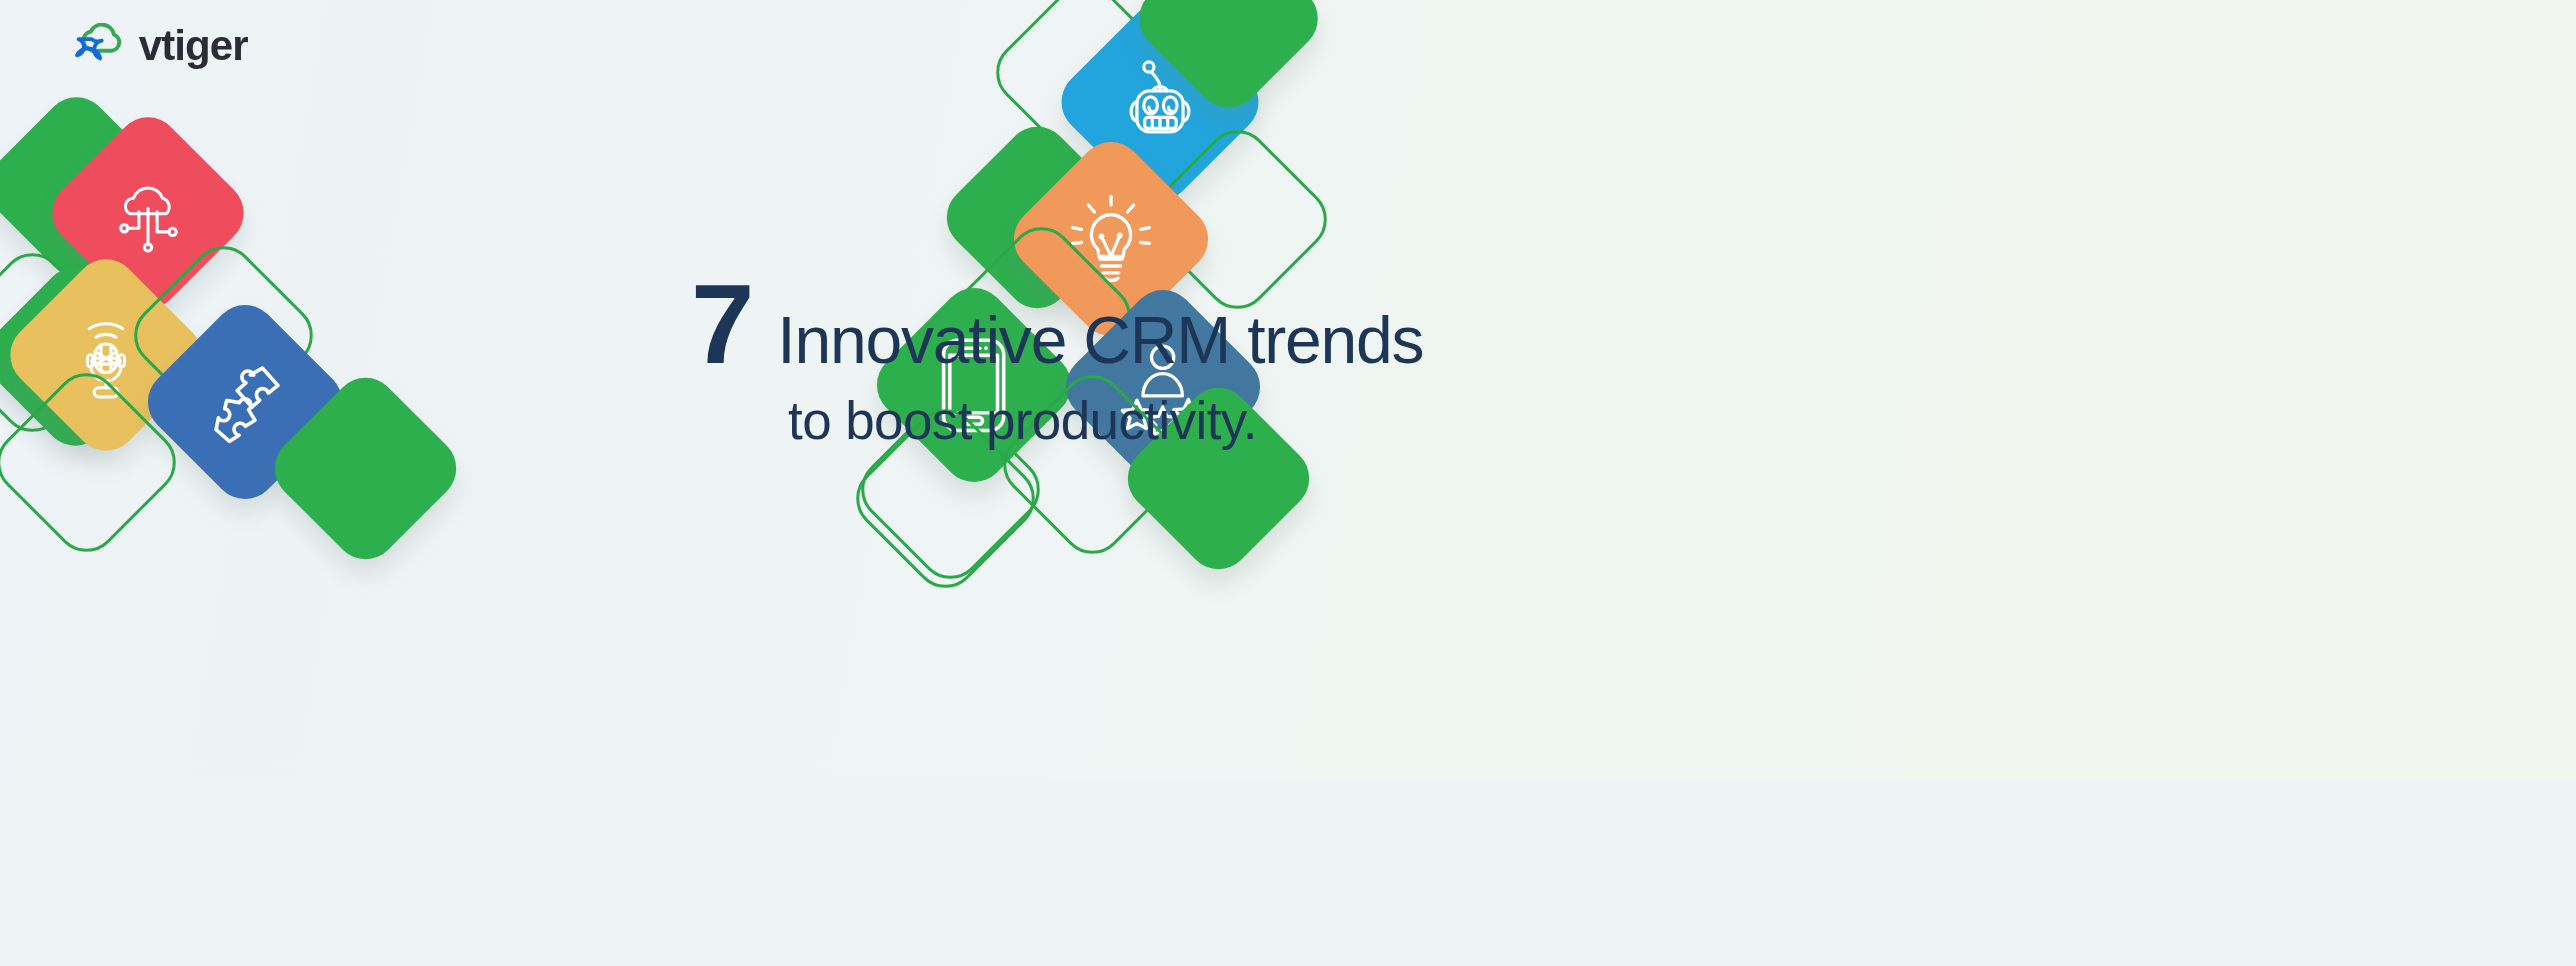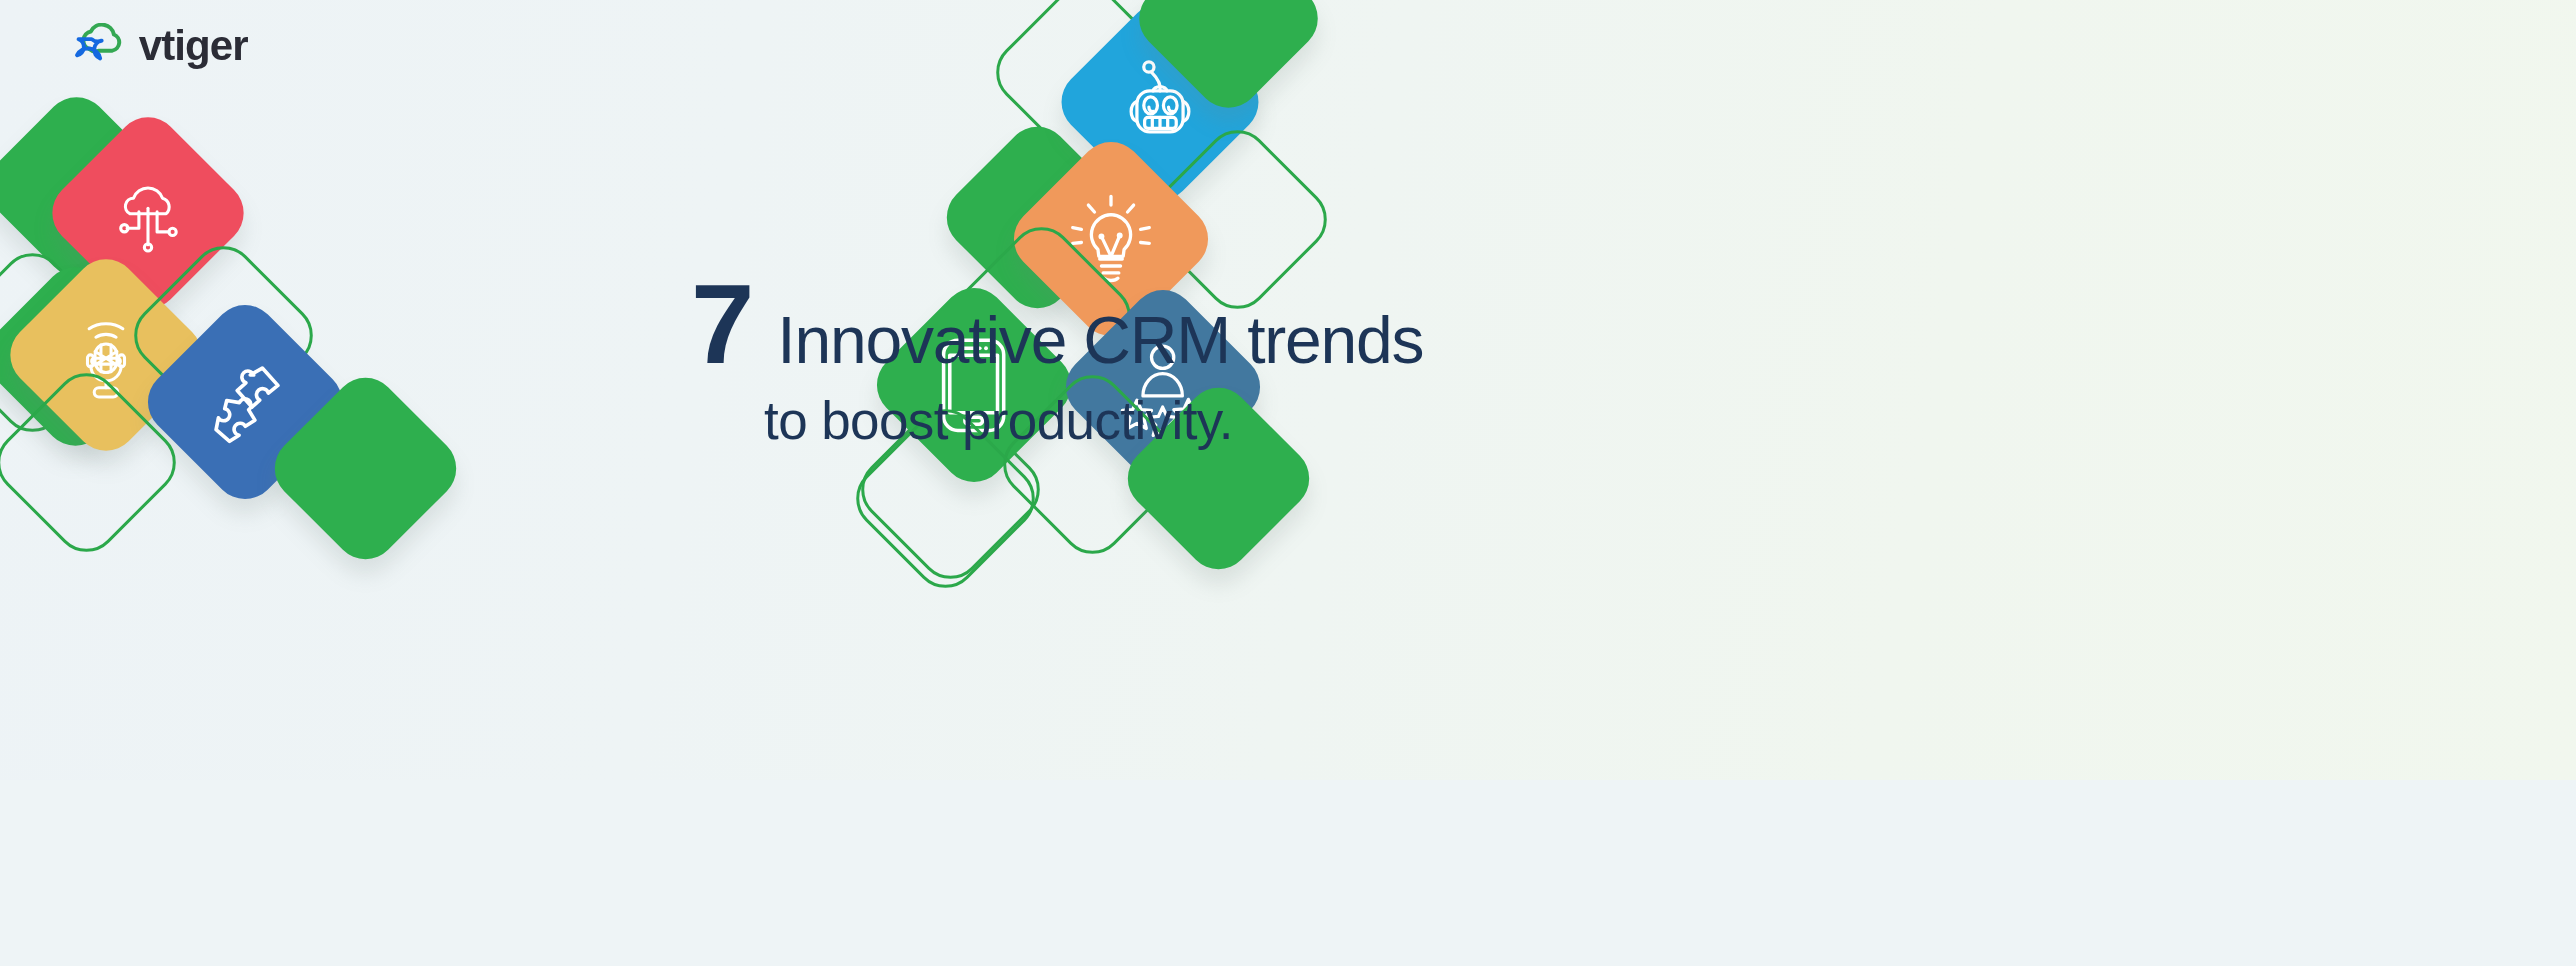--- a/index.html
+++ b/index.html
@@ -83,21 +83,21 @@
     line-height:1;
     color:#1d3557;
   }
   #headline .subtitle{
     font-size:53px;
     font-weight:500;
     letter-spacing:-0.6px;
     line-height:1;
     color:#1d3557;
     margin-top:17px;
-    margin-left:73px;
+    margin-left:97px;
     white-space:nowrap;
   }
 </style>
 </head>
 <body>
 
 <div id="banner">
 
   <div id="decor-layer">
       <div class="diamond solid" style="width: 145px; height: 145px; left: 3.9px; top: 114px; background: rgb(46, 175, 78);"></div>

